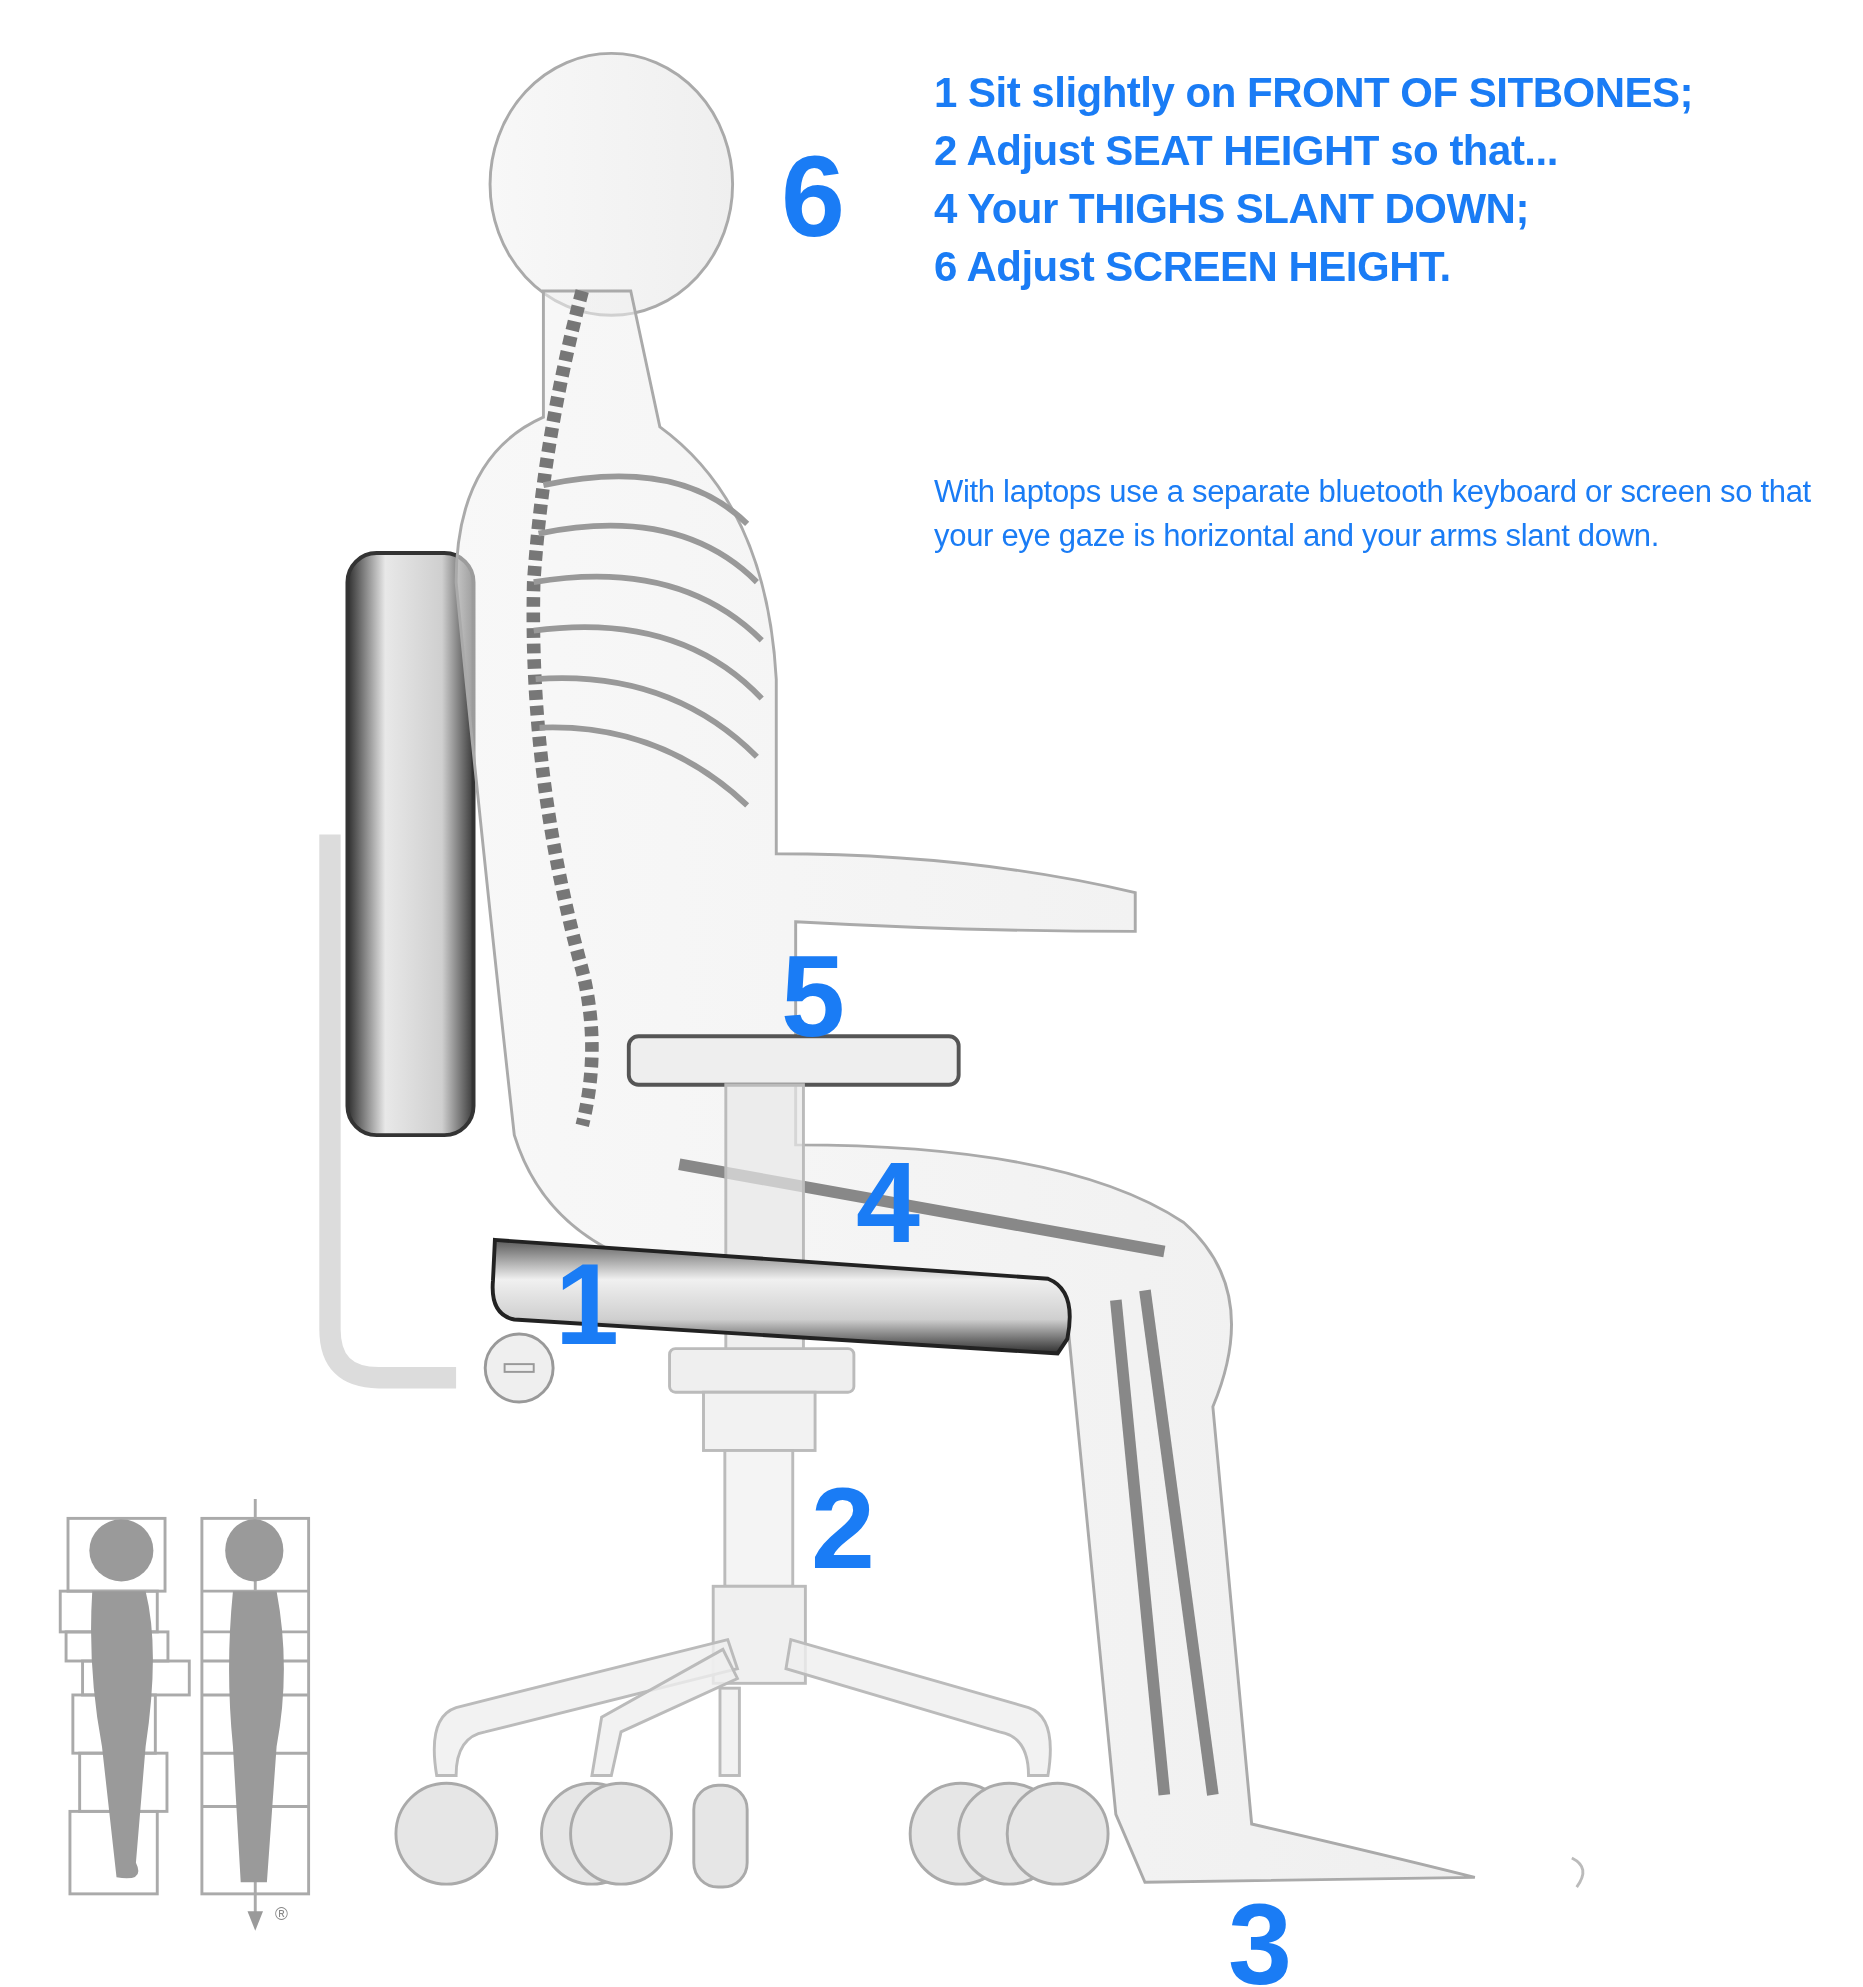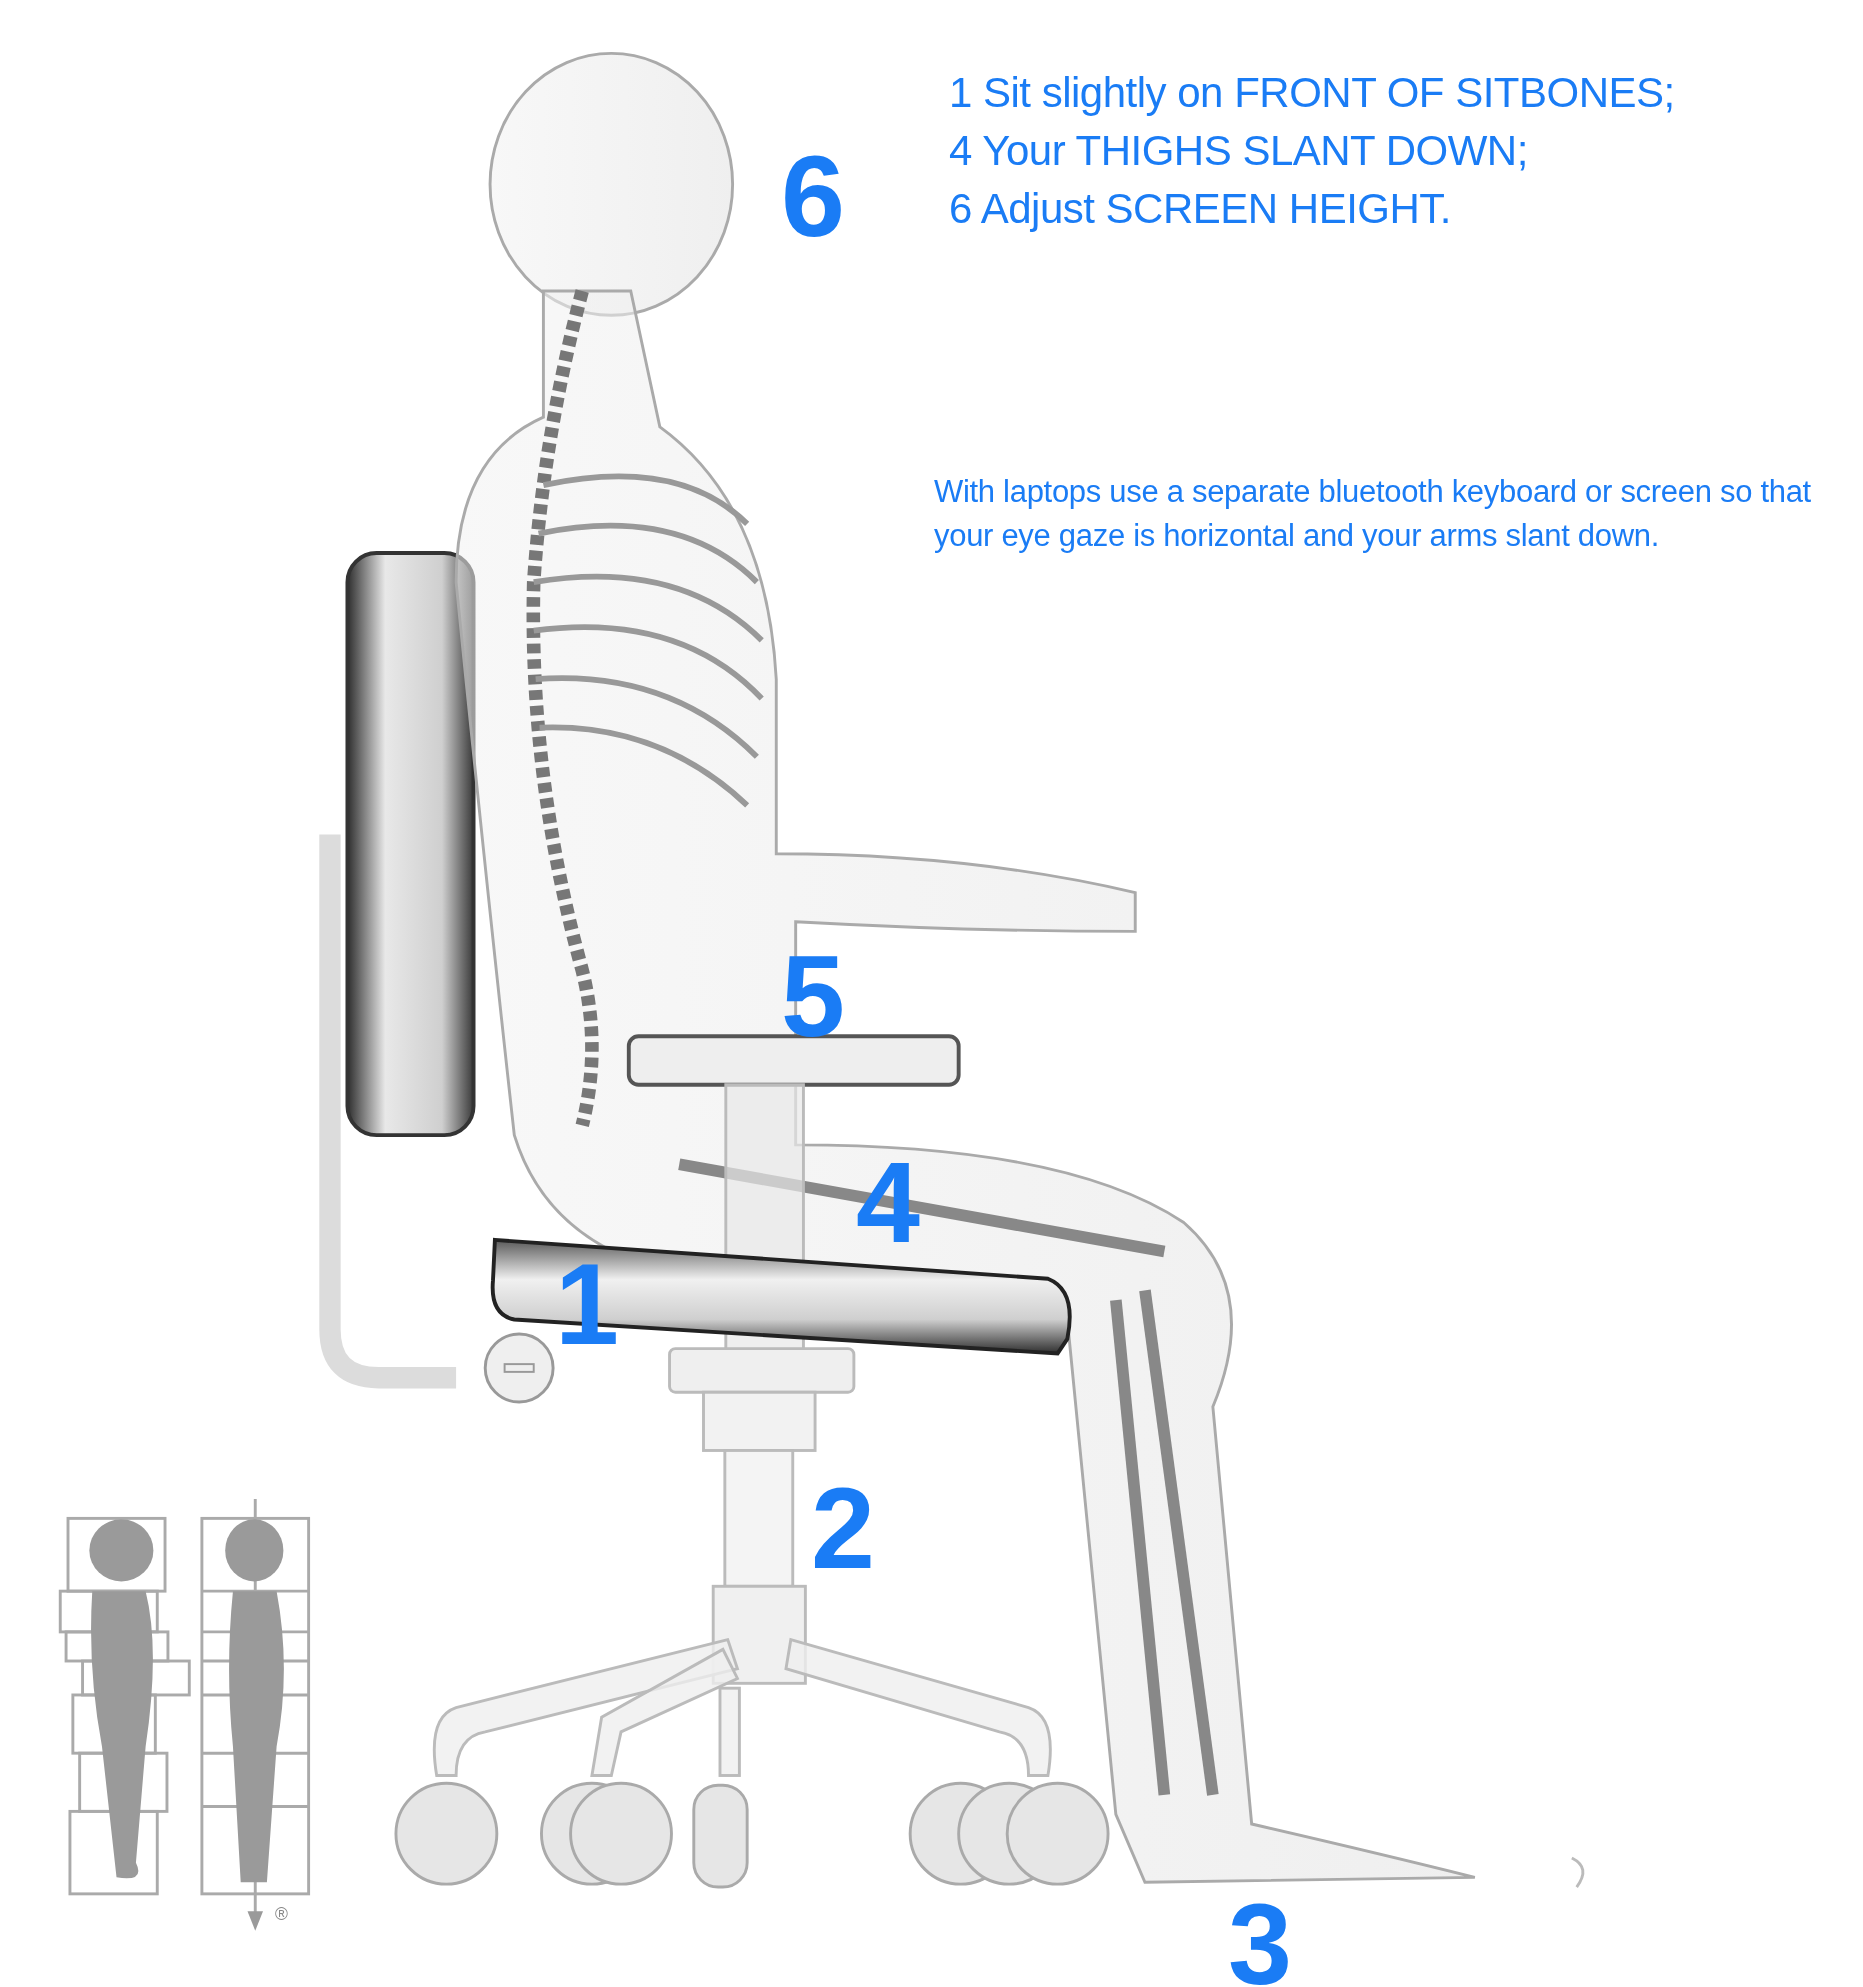--- a/index.html
+++ b/index.html
@@ -1,21 +1,21 @@
 <!DOCTYPE html>
 <html><head>
 <meta charset="utf-8">
 <style>
   html, body { margin:0; padding:0; background:#ffffff; }
   body { width:1863px; height:1987px; position:relative; overflow:hidden;
          font-family:"Liberation Sans", sans-serif; }
   .art { position:absolute; left:0; top:0; width:1863px; height:1987px; }
   .steps { position:absolute; left:934px; top:64px; margin:0; padding:0; list-style:none; }
-  .steps li { font-weight:normal; font-size:42px; line-height:58px; color:#1a7cf5;
-              letter-spacing:-0.5px; white-space:nowrap;margin-left:15px; }
+  .steps li { font-weight:bold; font-size:42px; line-height:58px; color:#1a7cf5;
+              letter-spacing:-0.5px; white-space:nowrap; }
   .note { position:absolute; left:934px; top:470px; width:893px; font-weight:normal;
           font-size:31px; line-height:44px; color:#1a7cf5; letter-spacing:-0.3px; }
   .num { position:absolute; font-weight:bold; color:#1a7cf5; font-size:115px; line-height:1; }
   .reg { position:absolute; left:275px; top:1904px; font-size:17.5px; color:#888; }
 </style>
 </head>
 <body>
 
 <svg class="art" viewBox="0 0 1920 2048" xmlns="http://www.w3.org/2000/svg">
   <defs>
@@ -120,20 +120,21 @@
       <path d="M95 1640 L150 1640 Q165 1700 150 1800 L140 1920 Q150 1940 120 1935 L105 1800 Q90 1720 95 1640 Z"></path>
       <ellipse cx="262" cy="1598" rx="30" ry="32"></ellipse>
       <path d="M240 1640 L285 1640 Q300 1720 285 1800 L275 1940 L248 1940 L240 1800 Q232 1720 240 1640 Z"></path>
       <path d="M255 1970 L271 1970 L263 1990 Z"></path>
     </g>
   </g>
 </svg>
 
 <ul class="steps">
   <li>1 Sit slightly on FRONT OF SITBONES;</li>
+  <li>2 Adjust SEAT HEIGHT so that...</li>
   <li>4 Your THIGHS SLANT DOWN;</li>
   <li>6 Adjust SCREEN HEIGHT.</li>
 </ul>
 
 <div class="note">With laptops use a separate bluetooth keyboard or screen so that your eye gaze is horizontal and your arms slant down.</div>
 
 <div class="num" style="left:781px; top:139px;">6</div>
 <div class="num" style="left:781px; top:939px;">5</div>
 <div class="num" style="left:856px; top:1145px;">4</div>
 <div class="num" style="left:555px; top:1247px;">1</div>

